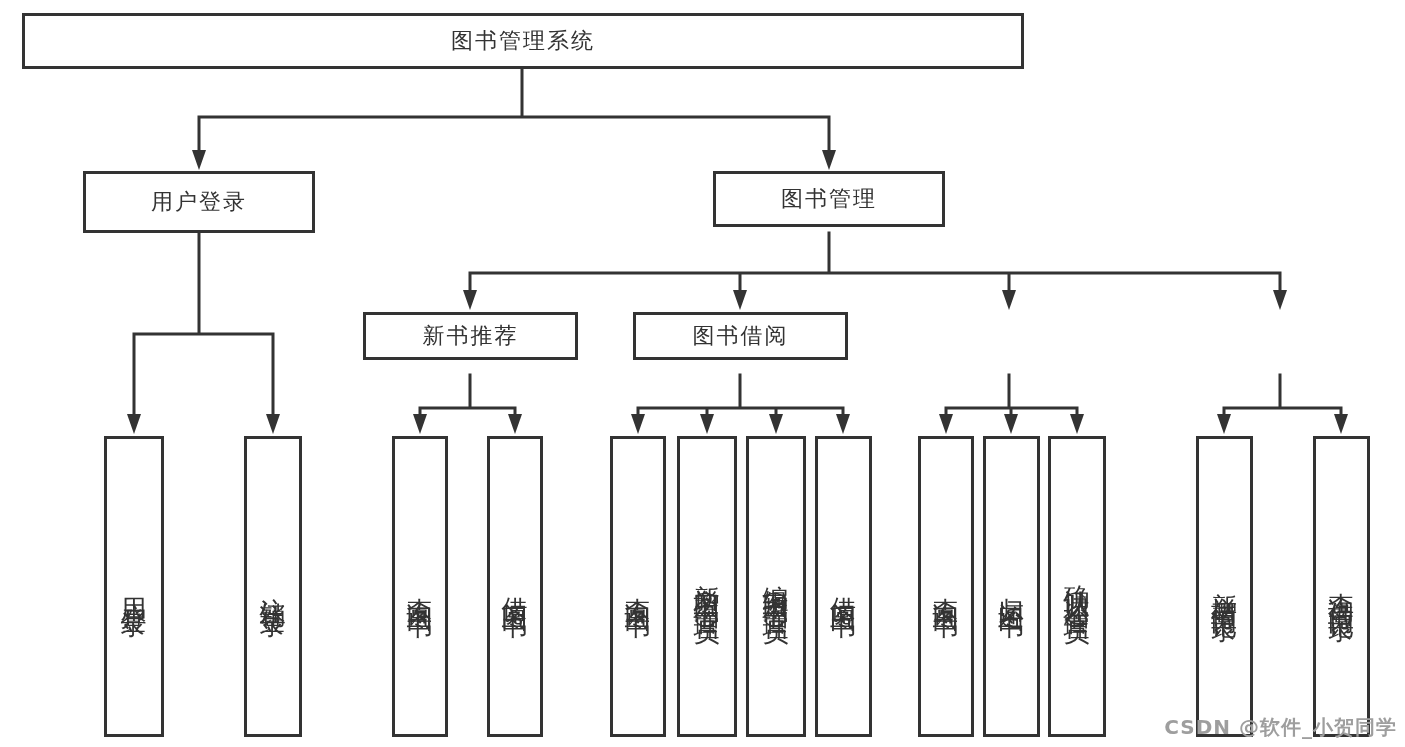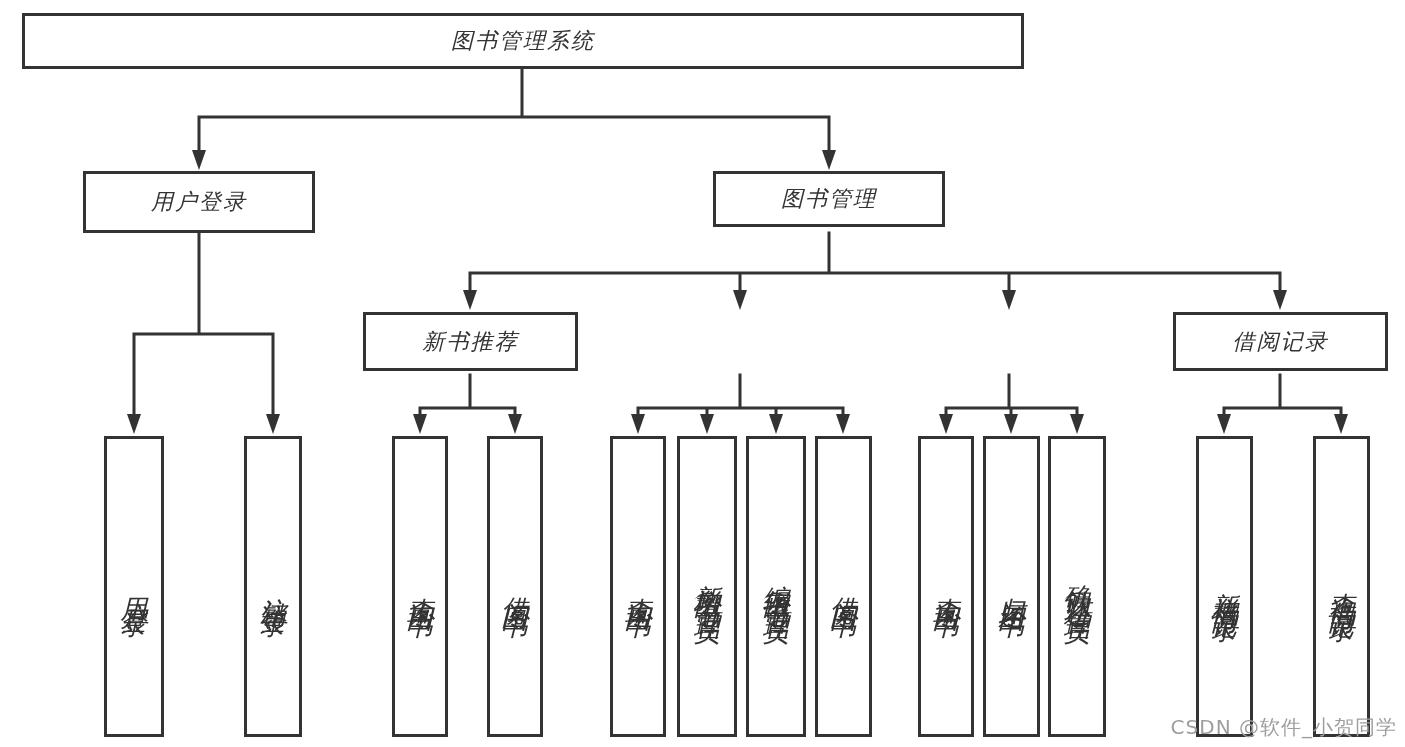--- a/index.html
+++ b/index.html
@@ -32,31 +32,30 @@
   }
   svg.connector-layer polygon { fill: var(--line); }
   .node {
     position: absolute;
     border: 3px solid var(--line);
     background: var(--background);
     display: flex;
     align-items: center;
     justify-content: center;
     text-align: center;
-    font-style: italic;
   }
   .hnode {
     font-size: 22px;
     letter-spacing: 2px;
     white-space: nowrap;
   }
   .root-node   { left: 22px;  top: 13px;  width: 1002px; height: 56px; }
   .n-userlogin { left: 83px;  top: 171px; width: 232px;  height: 62px; }
   .n-bookmgmt  { left: 713px; top: 171px; width: 232px;  height: 56px; }
-  .l3          { top: 312px; width: 215px; height: 59px; }
+  .l3          { top: 312px; width: 215px; height: 48px; }
   .n-newbooks  { left: 363px; }
   .n-borrow    { left: 633px; }
   .n-current   { left: 902px; }
   .n-records   { left: 1173px; }
   .leaf {
     top: 436px;
     height: 301px;
   }
   .leaf .vtext {
     writing-mode: vertical-rl;
@@ -81,20 +80,21 @@
   .lf-e1 { left: 1196px; width: 57px; }
   .lf-e2 { left: 1313px; width: 57px; }
   .watermark {
     position: absolute;
     right: 8px;
     bottom: 6px;
     font-size: 20px;
     color: var(--watermark);
     letter-spacing: 1px;
     white-space: nowrap;
+    font-weight: bold;
   }
 </style>
 </head>
 <body>
 
 <div class="canvas">
 
   <svg class="connector-layer" viewBox="0 0 1405 747" xmlns="http://www.w3.org/2000/svg">
 
     <path d="M522,69 V117 M199,117 H829 M199,117 V152 M829,117 V152"></path>
@@ -138,22 +138,22 @@
   <div class="node n-userlogin hnode">
     <span>用户登录</span>
   </div>
   <div class="node n-bookmgmt hnode">
     <span>图书管理</span>
   </div>
 
   <div class="node l3 n-newbooks hnode">
     <span>新书推荐</span>
   </div>
-  <div class="node l3 n-records hnode">
-    <span>借阅记录</span>
+  <div class="node l3 n-borrow hnode">
+    <span>图书借阅</span>
   </div>
 
   <div class="node leaf lf-a1">
     <span class="vtext">用户登录</span>
   </div>
   <div class="node leaf lf-a2">
     <span class="vtext">注销登录</span>
   </div>
 
   <div class="node leaf lf-b1">

